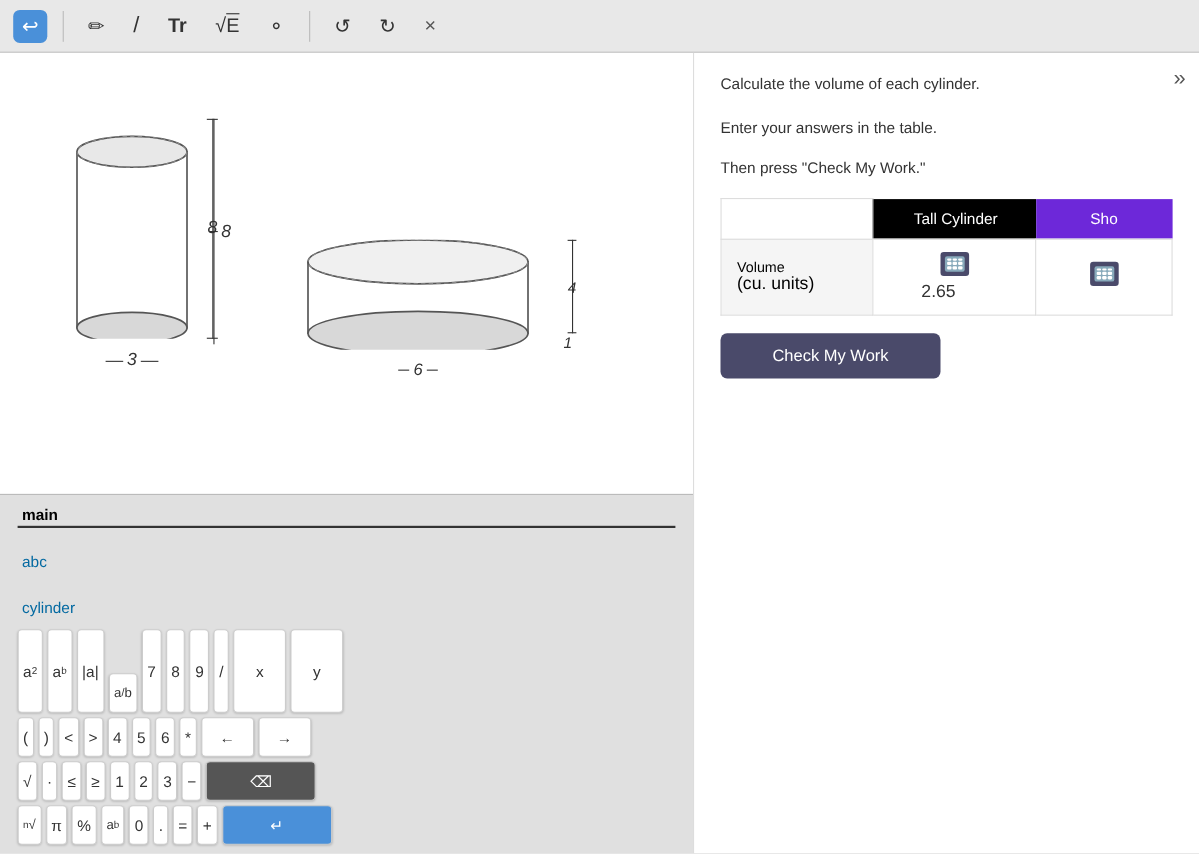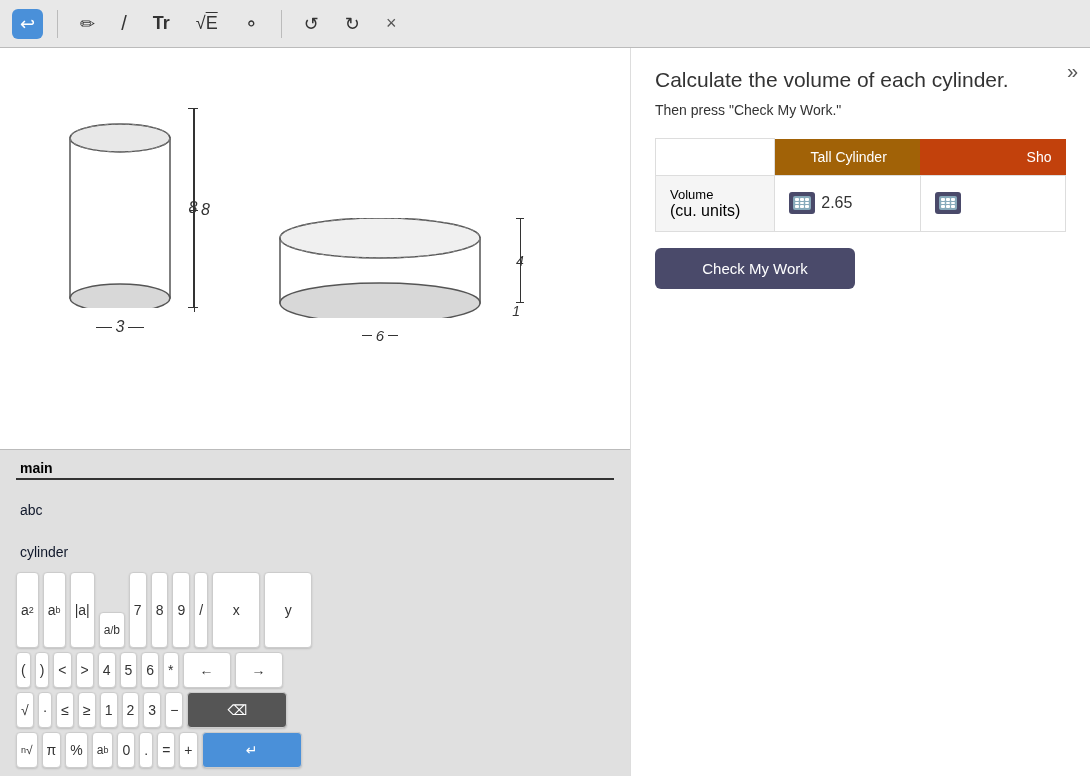--- a/index.html
+++ b/index.html
@@ -84,21 +84,21 @@
     }
 
     .keyboard-tabs {
       display: flex;
       gap: 20px;
       margin-bottom: 8px;
       flex-direction: column;
     }
     .keyboard-tab {
       font-size: 14px;
-      color: #0f172a;
+      color: #0369a1;
       cursor: pointer;
       padding: 2px 4px;
       border-bottom: 2px solid transparent;
     }
     .keyboard-tab.active {
       color: #000;
       border-bottom: 2px solid #333;
       font-weight: bold;
     }
 
@@ -138,23 +138,23 @@
     }
 
     .panel-title {
       font-size: 22px;
       font-weight: bold;
       color: #333;
       margin-bottom: 6px;
     }
 
     .panel-subtitle {
-      font-size: 21px;
-      color: #333;
-      margin-bottom: 10px;
+      font-size: 14px;
+      color: #333;
+      margin-bottom: 24px;
     }
 
     .panel-instruction {
       font-size: 14px;
       color: #333;
       margin-bottom: 20px;
     }
 
     
     .answer-table {
@@ -181,20 +181,21 @@
     }
     .answer-table td.input-cell {
       background: white;
       text-align: left;
     }
 
     .table-input-wrap {
       display: flex;
       align-items: center;
       gap: 6px;
+      flex-direction: column;
     }
 
     .calc-icon {
       width: 26px;
       height: 22px;
       background: #4a4a6a;
       border-radius: 3px;
       display: flex;
       align-items: center;
       justify-content: center;
@@ -390,28 +391,29 @@
       </div>
     </div>
 
   </div>
 
   <div class="right-panel" style="position:relative;">
 
     <div class="chevron-collapse">»</div>
 
     <div class="panel-subtitle">Calculate the volume of each cylinder.</div>
+    <div class="panel-instruction">Enter your answers in the table.</div>
     <div class="panel-instruction">Then press "Check My Work."</div>
 
     <table class="answer-table">
       <thead>
         <tr>
           <th style="background:white; border:1px solid #ddd;"></th>
-          <th style="background:#a16207;padding-left:16px;">Tall Cylinder</th>
-          <th style="background:#c2410c; text-align:right;">Sho</th>
+          <th style="background:#000000;padding-left:16px;">Tall Cylinder</th>
+          <th style="background:#6d28d9; text-align:center;">Sho</th>
         </tr>
       </thead>
       <tbody>
         <tr>
           <td class="label-cell">
             Volume<br><span style="font-size:16px;">(cu. units)</span>
           </td>
           <td class="input-cell">
             <div class="table-input-wrap">
               <div class="calc-icon">

